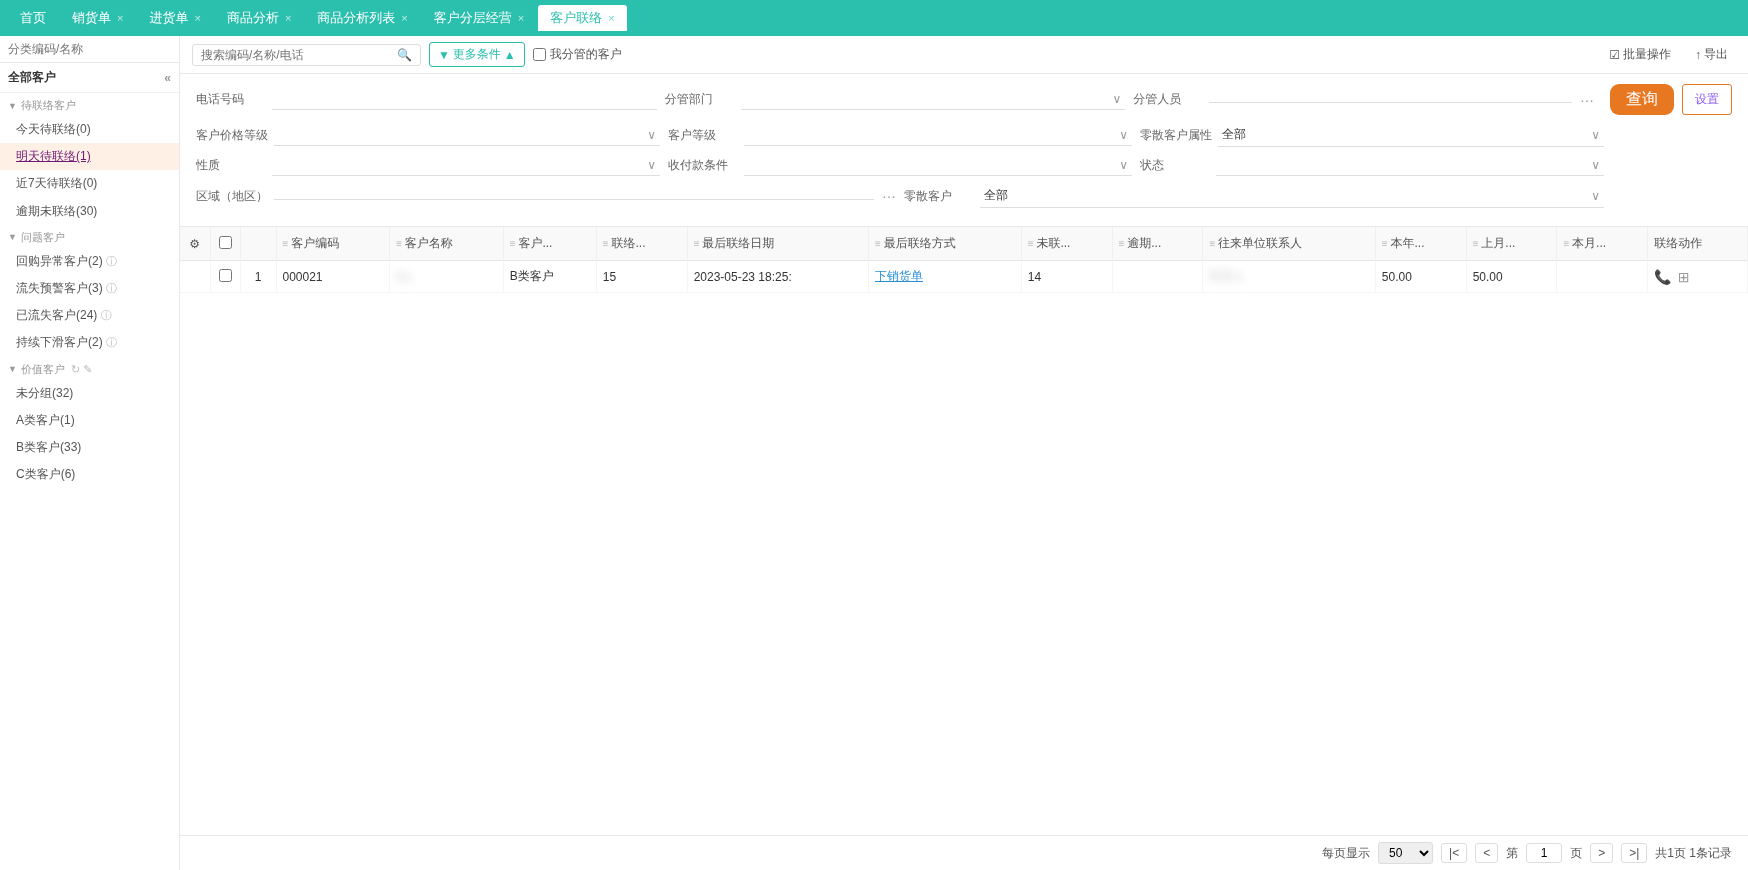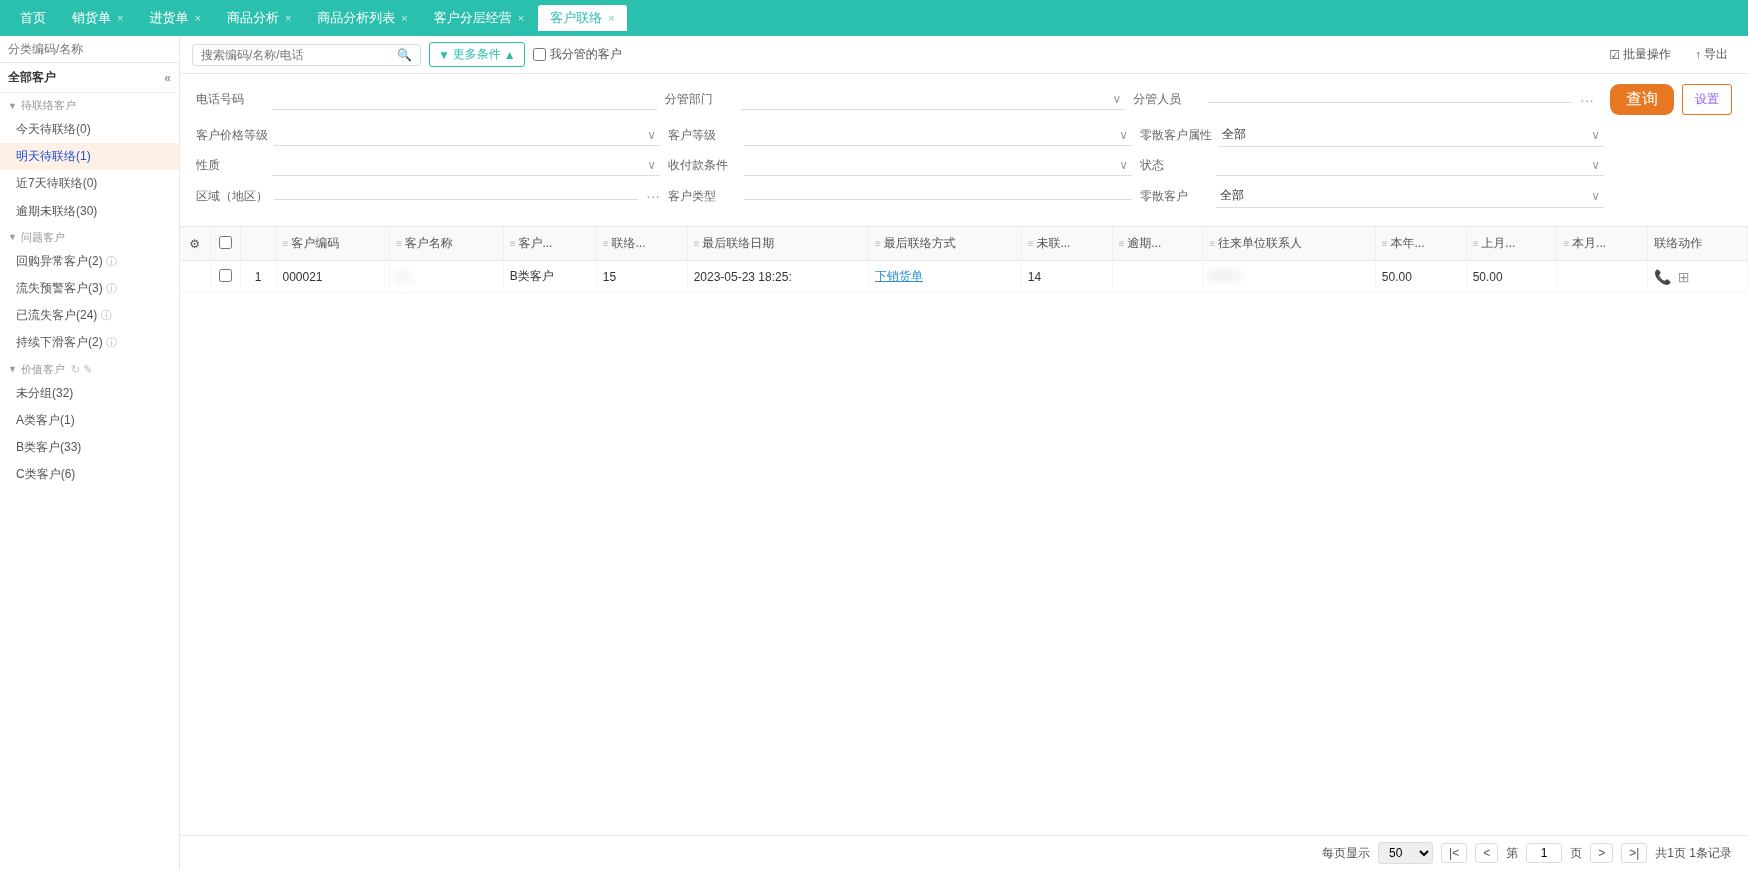--- a/index.html
+++ b/index.html
@@ -72,21 +72,21 @@
       gap: 4px;
     }
     .sidebar-group-label::before { content: "▼"; font-size: 9px; }
     .sidebar-item {
       padding: 4px 8px 4px 16px;
       cursor: pointer;
       color: #555;
       font-size: 12px;
       line-height: 1.6;
     }
-    .sidebar-item.active { background: #fff0e6; color: #1d4ed8; }
+    .sidebar-item.active { background: #fff0e6; color: #701a75; text-decoration: underline; }
 
     
     .content-area {
       flex: 1;
       display: flex;
       flex-direction: column;
       overflow: hidden;
     }
 
     
@@ -479,26 +479,20 @@
         <div style="width:120px;"></div>
       </div>
 
       <div class="adv-filter-row">
         <div class="adv-filter-cell">
           <span class="adv-filter-label">区域（地区）</span>
           <div class="adv-filter-select">
             <span></span>
           </div>
           <span class="adv-filter-dots">···</span>
-        </div>
-        <div class="adv-filter-cell">
-          <span class="adv-filter-label">客户类型</span>
-          <div class="adv-filter-select">
-            <span></span>
-          </div>
         </div>
         <div class="adv-filter-cell">
           <span class="adv-filter-label">零散客户</span>
           <div class="adv-filter-select">
             <span>全部</span>
             <span class="down-arrow">∨</span>
           </div>
         </div>
         <div style="width:120px;"></div>
       </div>

